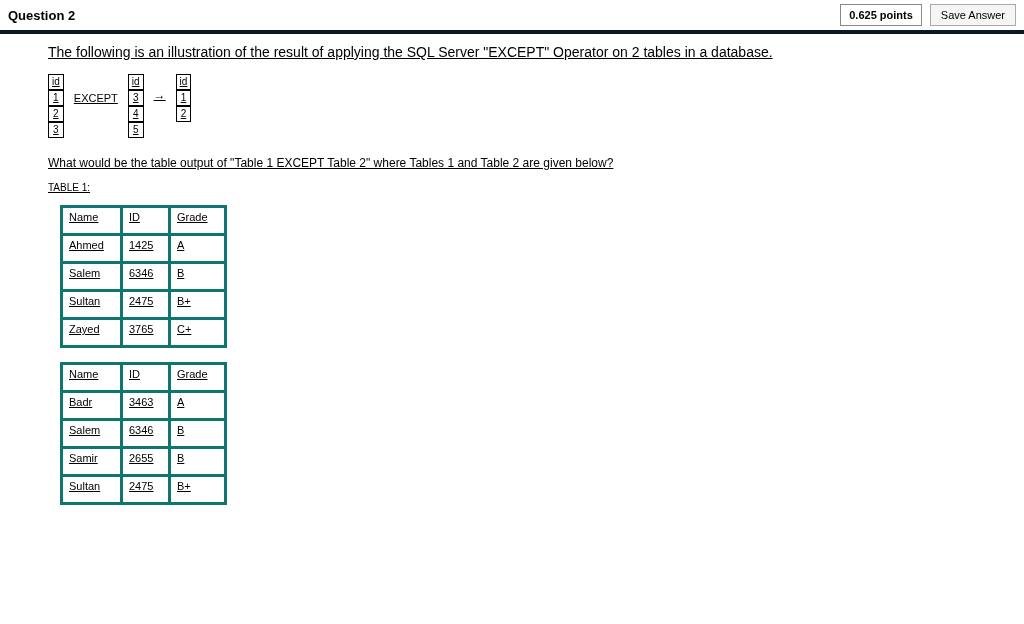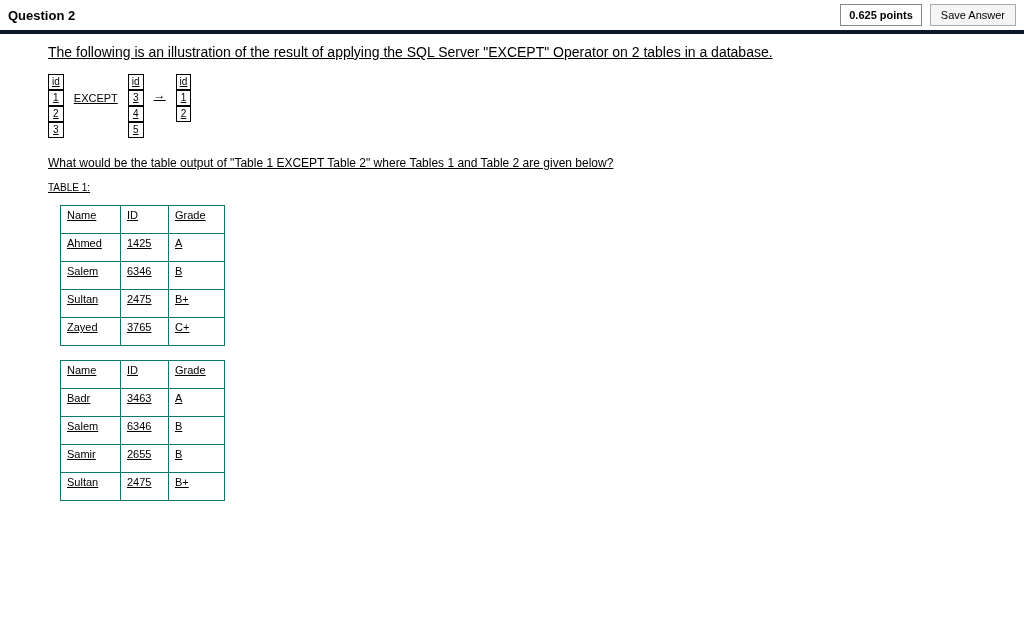--- a/index.html
+++ b/index.html
@@ -83,21 +83,21 @@
     .table-label {
       font-size: 10px;
       margin: 12px 0;
     }
     .data-table {
       border-collapse: collapse;
       margin: 4px 0 14px 12px;
       font-size: 11px;
     }
     .data-table td, .data-table th {
-      border: 1px solid #0f766e;
+      border: 3px solid #0f766e;
       padding: 3px 6px;
       text-align: left;
       vertical-align: top;
       height: 28px;
       font-weight: normal;
     }
     .data-table th {
       height: 28px;
     }
     .col-name { width: 60px; }

